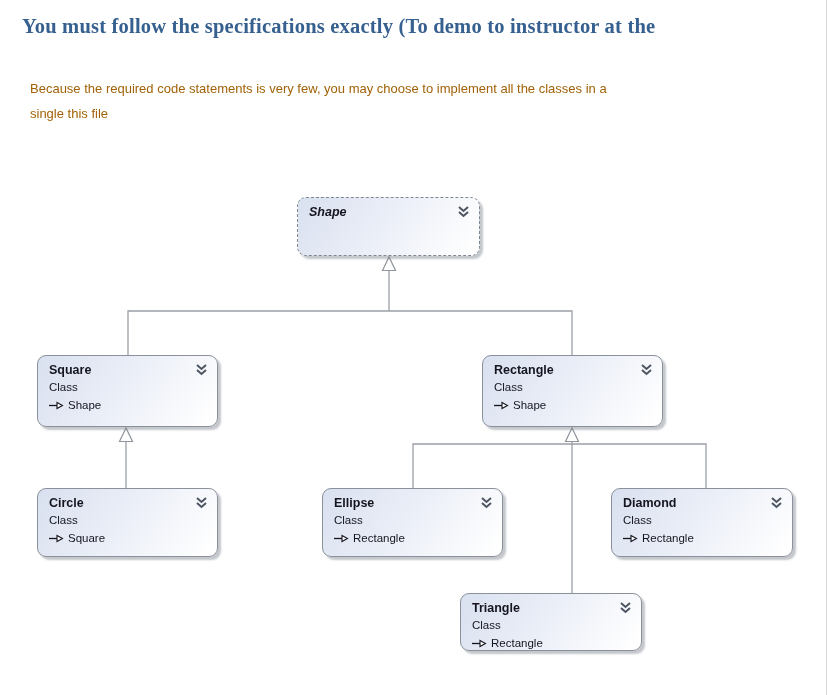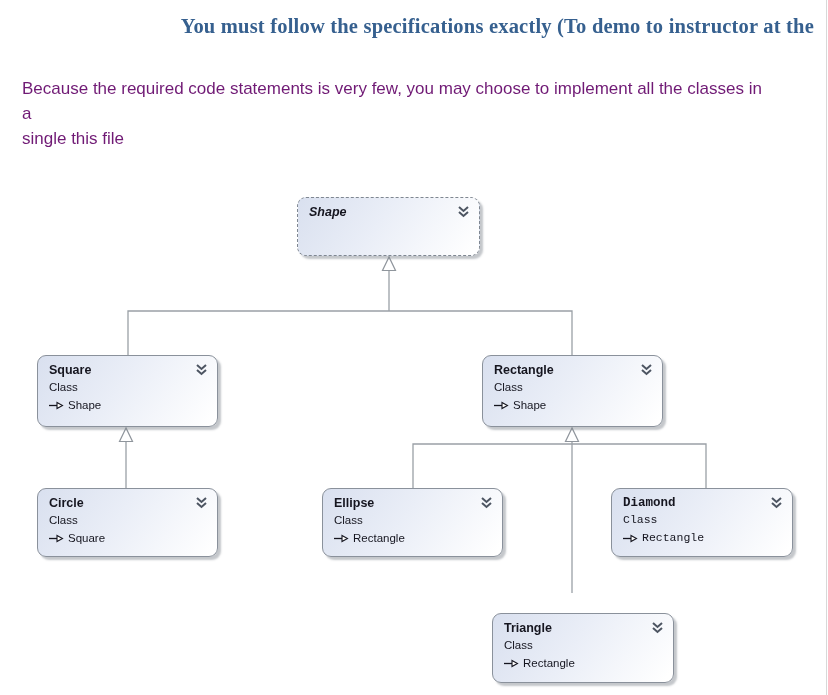--- a/index.html
+++ b/index.html
@@ -4,26 +4,26 @@
 <style>
   html,body{margin:0;padding:0;background:#ffffff;}
   .page{
     position:relative;width:828px;height:695px;background:#fff;overflow:hidden;
     font-family:"Liberation Sans",sans-serif;
   }
   .edge-line{position:absolute;right:1px;top:0;width:1px;height:695px;background:#d8d8d8;}
   .doc-heading{
     position:absolute;left:22px;top:11px;width:792px;
     font-family:"Liberation Serif",serif;font-weight:bold;
-    font-size:20.5px;line-height:30px;color:#36608f;letter-spacing:.2px;text-align:right;
+    font-size:20.5px;line-height:30px;color:#36608f;letter-spacing:.2px;
   }
   .doc-heading span{display:block;}
   .doc-body{
-    position:absolute;left:22px;top:76px;width:740px;
-    font-size:17px;line-height:25px;color:#701a75;
+    position:absolute;left:30px;top:76px;width:740px;
+    font-size:13px;line-height:25px;color:#a16207;
   }
   .doc-body span{display:block;}
   svg.connectors{position:absolute;left:0;top:0;width:828px;height:695px;}
   .node{
     position:absolute;box-sizing:border-box;
     border:1px solid #8a919b;border-radius:9px;
     background:linear-gradient(125deg,#d9e0ef 0%,#eaeef7 45%,#ffffff 96%);
     box-shadow:3px 3px 2px rgba(125,130,140,.45);
     padding:6px 10px 4px 11px;color:#15151f;
   }
@@ -33,22 +33,22 @@
   .node-kind{font-size:11.5px;line-height:16px;margin-top:1px;}
   .node-base{font-size:11.5px;line-height:16px;margin-top:2px;display:flex;align-items:center;gap:4px;}
   .chevron{position:absolute;top:8px;right:9px;width:13px;height:12px;cursor:pointer;}
   .inh-icon{display:inline-block;width:15px;height:9px;}
   
   .n-shape    {left:297px;top:197px;width:183px;height:59px;}
   .n-square   {left:37px; top:355px;width:181px;height:72px;}
   .n-rectangle{left:482px;top:355px;width:181px;height:72px;}
   .n-circle   {left:37px; top:488px;width:181px;height:69px;}
   .n-ellipse  {left:322px;top:488px;width:181px;height:69px;padding-left:11px;}
-  .n-diamond  {left:611px;top:488px;width:182px;height:69px;font-family:Liberation Mono, monospace;}
-  .n-triangle {left:492px;top:593px;width:182px;height:70px;margin-top:20px;}
+  .n-diamond  {left:611px;top:488px;width:182px;height:69px;}
+  .n-triangle {left:460px;top:593px;width:182px;height:58px;}
 </style>
 </head>
 <body>
 
 <div class="page">
 
   <div class="doc-heading">
     <span>You must follow the specifications exactly (To demo to instructor at the</span>
   </div>
 

